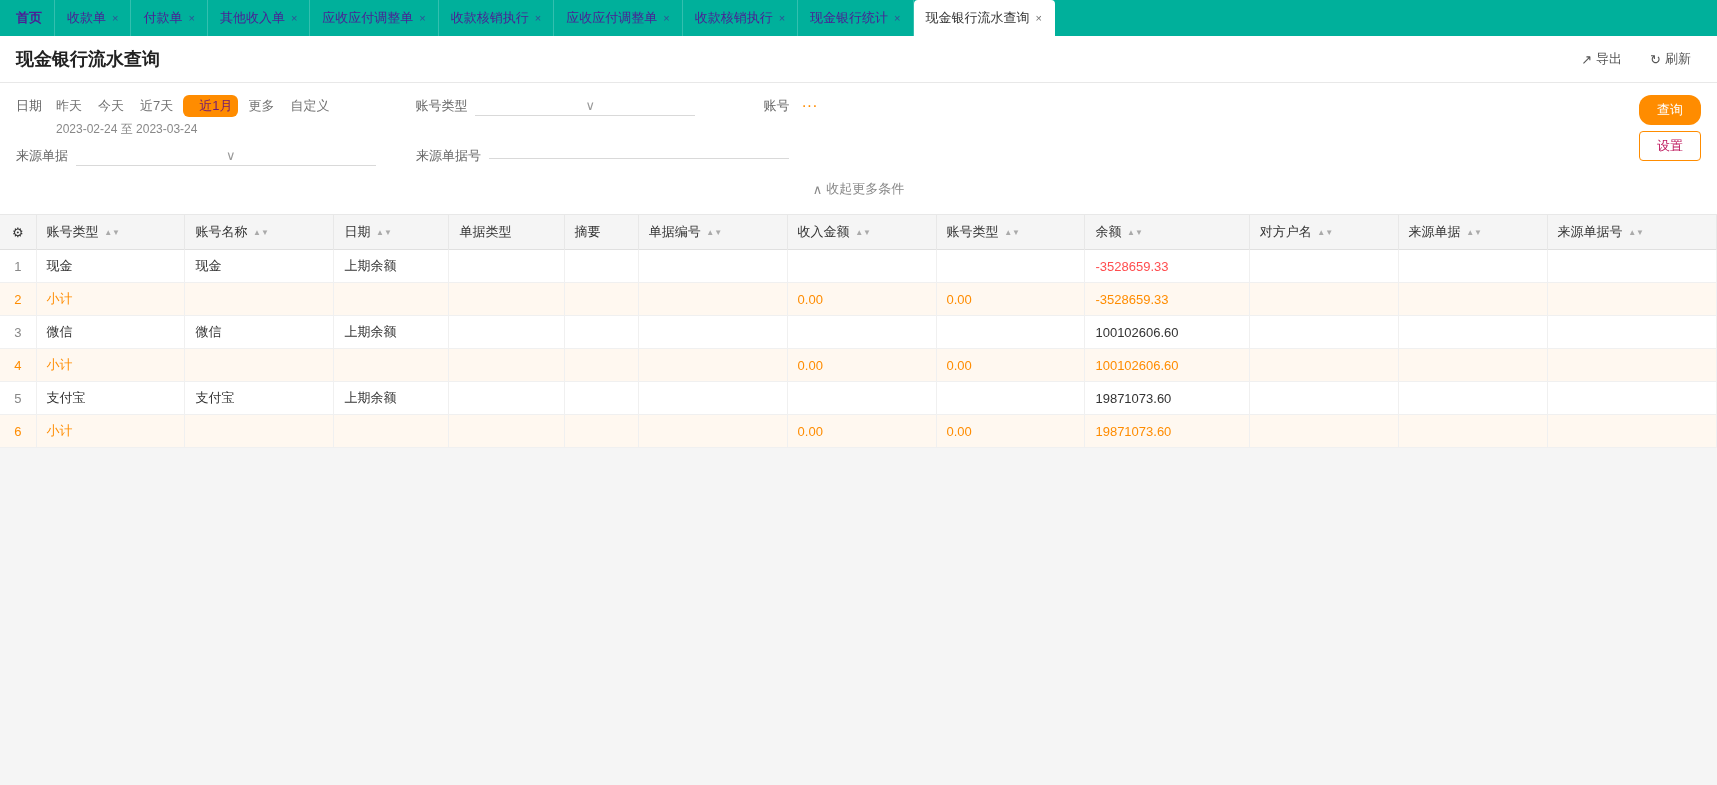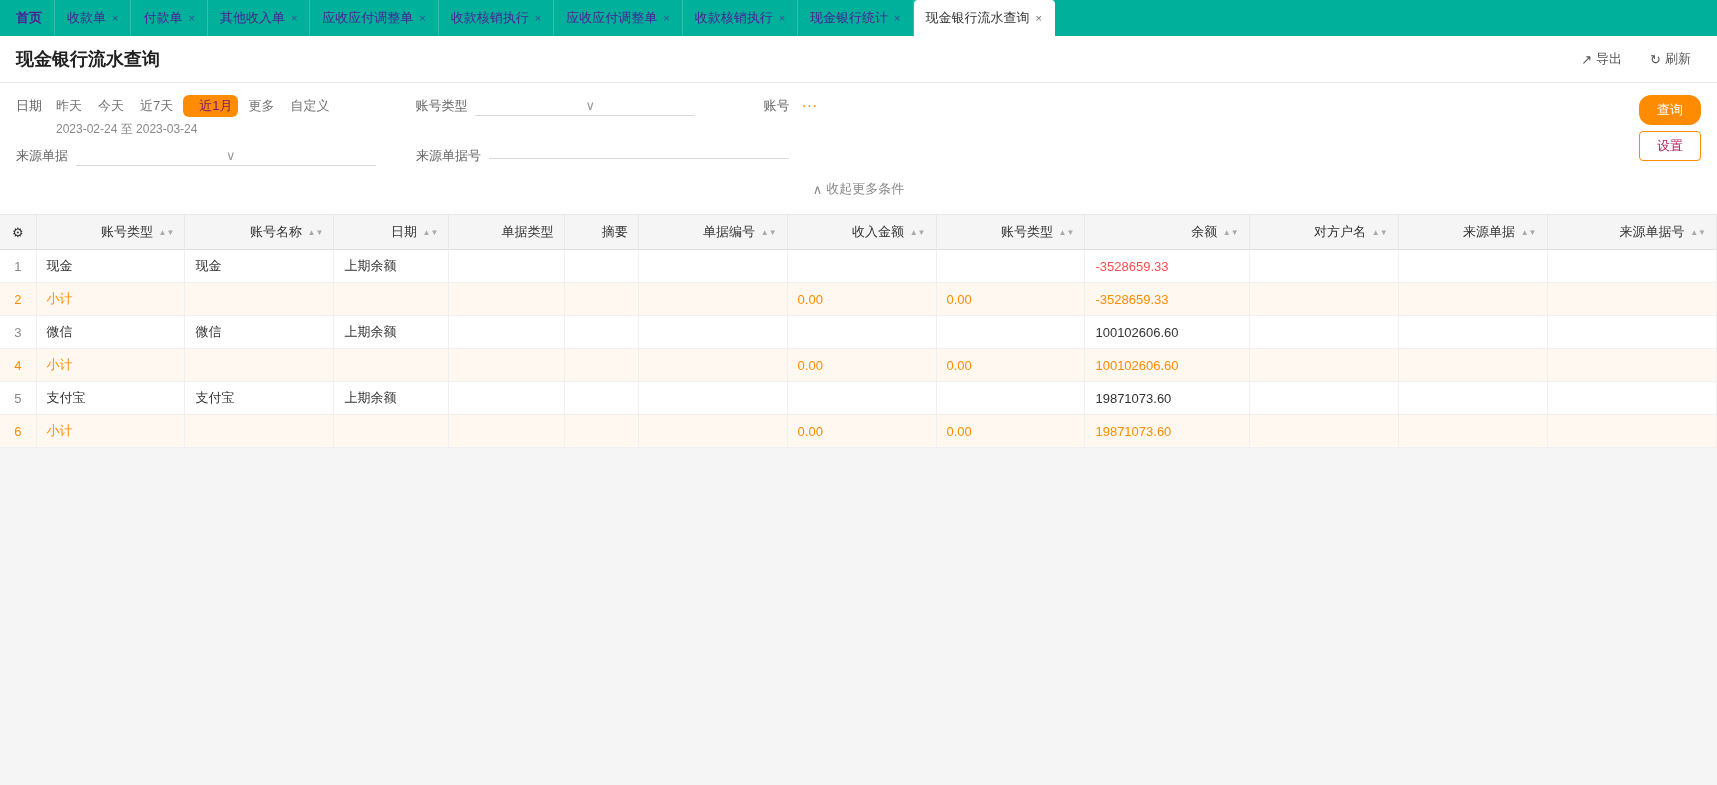--- a/index.html
+++ b/index.html
@@ -186,21 +186,21 @@
       width: 100%;
       border-collapse: collapse;
       min-width: 900px;
     }
     thead tr {
       background: #f5f5f5;
       border-bottom: 1px solid #e0e0e0;
     }
     th {
       padding: 8px 10px;
-      text-align: right;
+      text-align: left;
       color: #333;
       font-weight: normal;
       font-size: 13px;
       border-right: 1px solid #e8e8e8;
       white-space: nowrap;
     }
     th .sort-icons {
       display: inline-flex;
       flex-direction: column;
       font-size: 8px;

